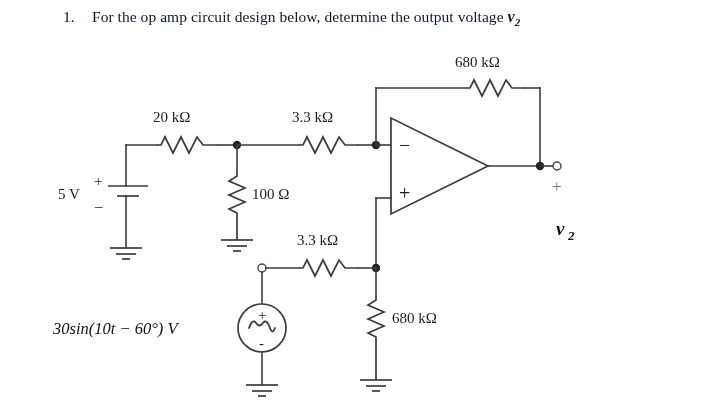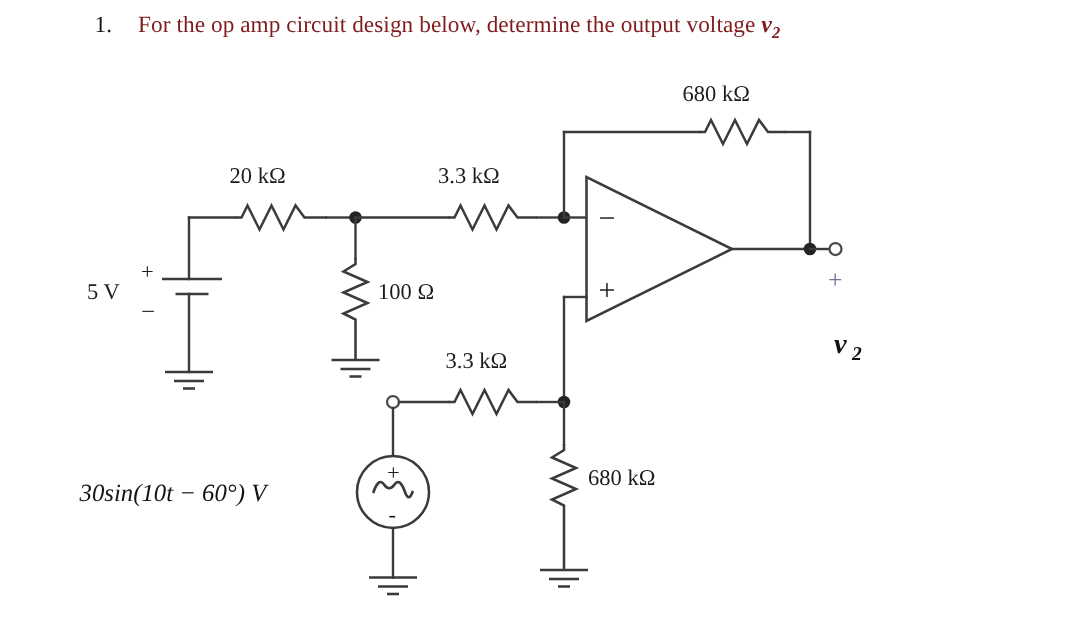--- a/index.html
+++ b/index.html
@@ -30,21 +30,21 @@
     font-family: "Liberation Serif", "DejaVu Serif", serif;
     color: #161616;
     letter-spacing: 0.1px;
   }
   .qtext {
     position: absolute;
     left: 92px;
     top: 8px;
     font-size: 15.5px;
     font-family: "Liberation Serif", "DejaVu Serif", serif;
-    color: #7f1d1d;
+    color: #0f172a;
     white-space: nowrap;
     letter-spacing: 0.05px;
   }
   .qtext .vvar {
     font-family: "Liberation Serif", "DejaVu Serif", serif;
     font-style: italic;
     font-weight: bold;
     font-size: 16px;
   }
   .qtext .vsub {

